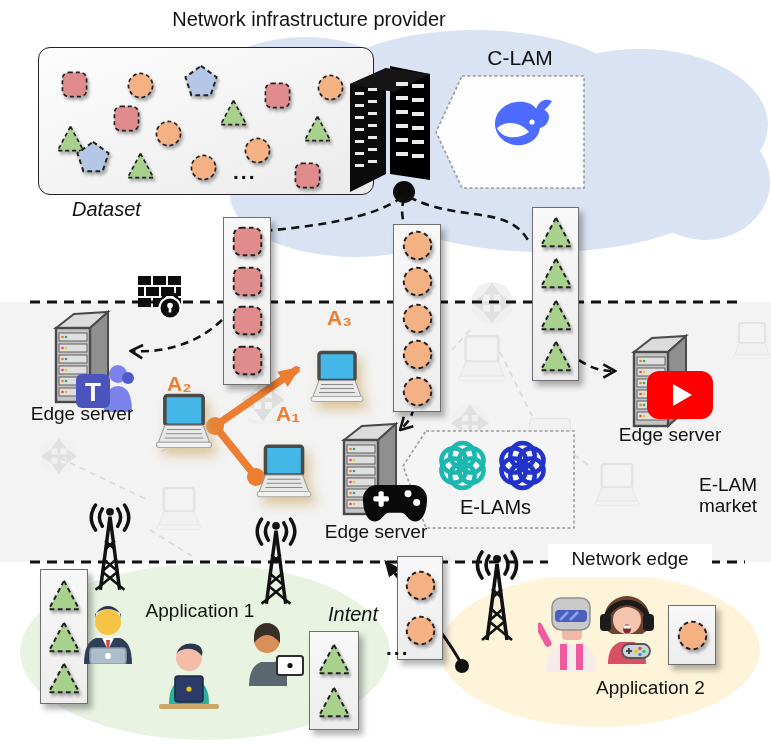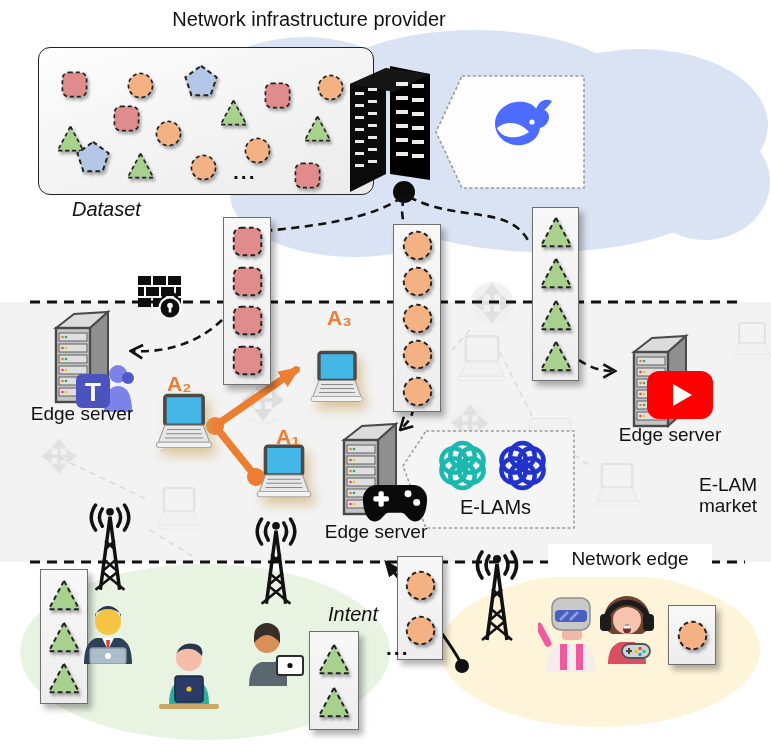--- a/index.html
+++ b/index.html
@@ -142,20 +142,21 @@
     <path d="M30,4 L152,4 L152,116 L30,116 L4,60 Z" fill="#fdfdfd" stroke="#9a9a9a" stroke-width="1.6" stroke-dasharray="3 2.4"></path>
   </svg>
   <svg class="icon" style="left:488px;top:92px;" width="66" height="62" viewBox="0 0 66 62">
     <g fill="#4D6BFE">
       <path d="M28,10 C12,12 4,26 8,38 C12,50 26,56 38,52 C47,49 51,43 52,36 C56,35 61,31 61,25 C61,19 55,16 50,19 C45,11 37,9 28,10 Z"></path>
       <path d="M47,21 C49,10 56,5 64,9 C61,15 55,18 51,24 Z"></path>
     </g>
     <path d="M9,36 C19,28 32,30 41,40 C30,48 14,47 9,36 Z" fill="#ffffff"></path>
     <circle cx="44" cy="30" r="2.6" fill="#ffffff"></circle>
   </svg>
+  <div class="lbl center" style="left:460px;top:46px;width:120px;font-size:21px;z-index:7;">C-LAM</div>
 
   <svg class="ghost" style="left:152px;top:486px;" width="54" height="46" viewBox="0 0 64 54">
     <rect x="14" y="2" width="36" height="28" rx="3" fill="#f4f4f4" stroke="#e2e2e2" stroke-width="3"></rect>
     <polygon points="8,46 56,46 50,30 14,30" fill="#f1f1f1" stroke="#e2e2e2"></polygon>
     <rect x="6" y="46" width="52" height="5" rx="2.5" fill="#f4f4f4" stroke="#e5e5e5"></rect>
   </svg>
   <svg class="ghost" style="left:453px;top:334px;" width="58" height="50" viewBox="0 0 64 54">
     <rect x="14" y="2" width="36" height="28" rx="3" fill="#f4f4f4" stroke="#e2e2e2" stroke-width="3"></rect>
     <polygon points="8,46 56,46 50,30 14,30" fill="#f1f1f1" stroke="#e2e2e2"></polygon>
     <rect x="6" y="46" width="52" height="5" rx="2.5" fill="#f4f4f4" stroke="#e5e5e5"></rect>
@@ -414,21 +415,21 @@
   <svg class="laptop" style="left:305px;top:349px;" width="64" height="57" viewBox="0 0 64 54">
     <rect x="14" y="2" width="36" height="28" rx="2.5" fill="#45B6E8" stroke="#4a4a4a" stroke-width="3.4"></rect>
     <polygon points="8,46 56,46 50,30 14,30" fill="#e7e7e7" stroke="#9a9a9a"></polygon>
     <g stroke="#8a8a8a" stroke-width="1">
         <path d="M16,34 H48"></path>
         <path d="M15,38 H49"></path>
         <path d="M14,42 H50"></path>
       </g>
     <rect x="6" y="46" width="52" height="5" rx="2.5" fill="#f2f2f2" stroke="#a9a9a9"></rect>
   </svg>
-  <div class="a-label" style="left:276px;top:425px;">A₁</div>
+  <div class="a-label" style="left:276px;top:402px;">A₁</div>
   <svg class="laptop" style="left:251px;top:443px;" width="66" height="58" viewBox="0 0 64 54">
     <rect x="14" y="2" width="36" height="28" rx="2.5" fill="#45B6E8" stroke="#4a4a4a" stroke-width="3.4"></rect>
     <polygon points="8,46 56,46 50,30 14,30" fill="#e7e7e7" stroke="#9a9a9a"></polygon>
     <g stroke="#8a8a8a" stroke-width="1">
         <path d="M16,34 H48"></path>
         <path d="M15,38 H49"></path>
         <path d="M14,42 H50"></path>
       </g>
     <rect x="6" y="46" width="52" height="5" rx="2.5" fill="#f2f2f2" stroke="#a9a9a9"></rect>
   </svg>
@@ -563,20 +564,21 @@
       <path d="M20,74 L34,62 M34,74 L20,62 M22,52 L32,43 M32,52 L22,43" stroke-width="2.6"></path>
       <path d="M12,94 L34,76 M42,94 L20,76" stroke-width="2.6"></path>
       <path d="M12,32 Q3,19 12,6" stroke-width="3.6" stroke-linecap="round"></path>
       <path d="M19,28 Q13,19 19,10" stroke-width="3.6" stroke-linecap="round"></path>
       <path d="M42,32 Q51,19 42,6" stroke-width="3.6" stroke-linecap="round"></path>
       <path d="M35,28 Q41,19 35,10" stroke-width="3.6" stroke-linecap="round"></path>
     </g>
     <circle cx="27" cy="13" r="4" fill="#111"></circle>
   </svg>
 
+  <div class="lbl center" style="left:125px;top:600px;width:150px;z-index:7;">Application 1</div>
   <svg class="person" style="left:80px;top:600px;" width="56" height="64" viewBox="0 0 56 64">
     <circle cx="28" cy="22" r="13" fill="#F6C445"></circle>
     <path d="M15,19 A13,13 0 0 1 41,19 L41,14 Q28,4 15,14 Z" fill="#27364a"></path>
     <path d="M4,64 Q4,42 16,38 L40,38 Q52,42 52,64 Z" fill="#2E4057"></path>
     <polygon points="22,38 34,38 28,50" fill="#ffffff"></polygon>
     <polygon points="26,40 30,40 29,50 27,50" fill="#d6453c"></polygon>
     <rect x="10" y="48" width="36" height="16" rx="3" fill="#aebdca" stroke="#8a99a8" stroke-width="1.5"></rect>
     <circle cx="28" cy="56" r="3" fill="#ffffff"></circle>
   </svg>
   <svg class="person" style="left:155px;top:636px;" width="68" height="74" viewBox="0 0 68 74">
@@ -591,20 +593,21 @@
     <circle cx="24" cy="20" r="13" fill="#D99058"></circle>
     <path d="M11,16 A13,13 0 0 1 37,16 L37,23 Q24,7 11,23 Z" fill="#3A2E28"></path>
     <path d="M6,66 Q6,46 18,42 L32,42 Q40,44 44,50 L44,66 Z" fill="#5B6770"></path>
     <path d="M30,46 Q40,42 46,48" stroke="#5B6770" stroke-width="7" fill="none" stroke-linecap="round"></path>
     <rect x="34" y="36" width="26" height="19" rx="2.5" fill="#ffffff" stroke="#2c2c2c" stroke-width="2"></rect>
     <circle cx="47" cy="45.5" r="2.6" fill="#111"></circle>
   </svg>
 
   <div class="lbl italic" style="left:328px;top:603px;z-index:7;font-size:20px;">Intent</div>
 
+  <div class="lbl center" style="left:588px;top:677px;width:125px;z-index:7;">Application 2</div>
   <svg class="person" style="left:538px;top:592px;" width="64" height="80" viewBox="0 0 64 80">
     <rect x="24" y="36" width="20" height="12" rx="4" fill="#F1B8A8"></rect>
     <rect x="14" y="6" width="38" height="32" rx="9" fill="#c9c9c9" stroke="#8f8f8f" stroke-width="1.5"></rect>
     <rect x="17" y="18" width="32" height="12" rx="4" fill="#4a5fc0"></rect>
     <path d="M22,28 L30,20 M32,28 L40,20" stroke="#8fa2e8" stroke-width="2.5"></path>
     <path d="M8,80 Q8,58 22,52 L46,52 Q58,58 58,80 Z" fill="#f6ecea"></path>
     <rect x="22" y="52" width="7" height="26" fill="#F05BA0"></rect>
     <rect x="38" y="52" width="7" height="26" fill="#F05BA0"></rect>
     <rect x="2" y="30" width="7" height="26" rx="3" transform="rotate(-28 5 43)" fill="#F05BA0"></rect>
   </svg>

